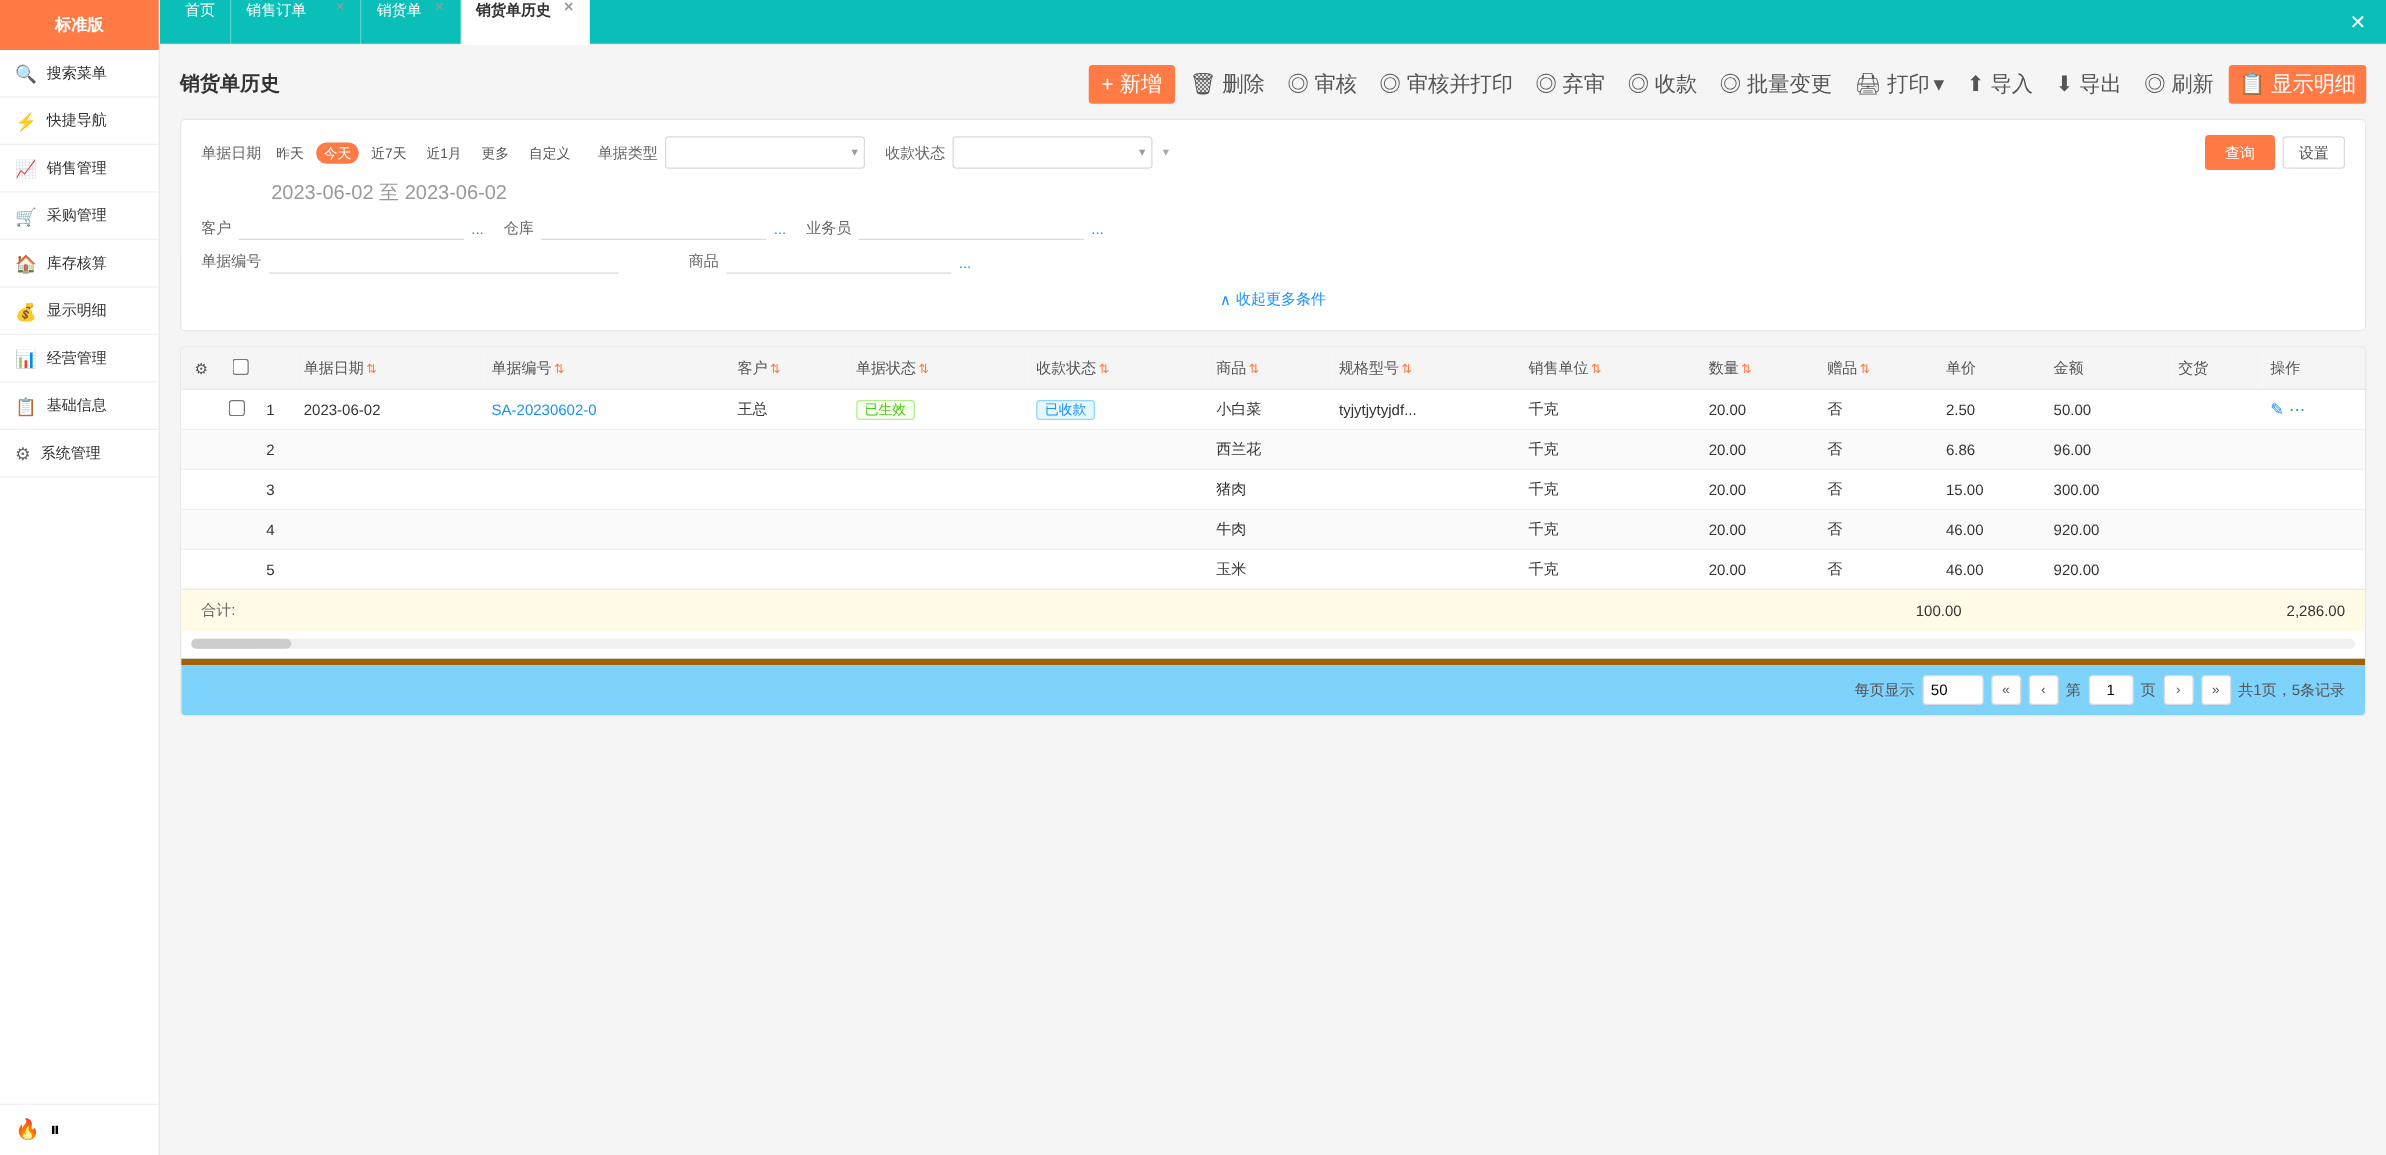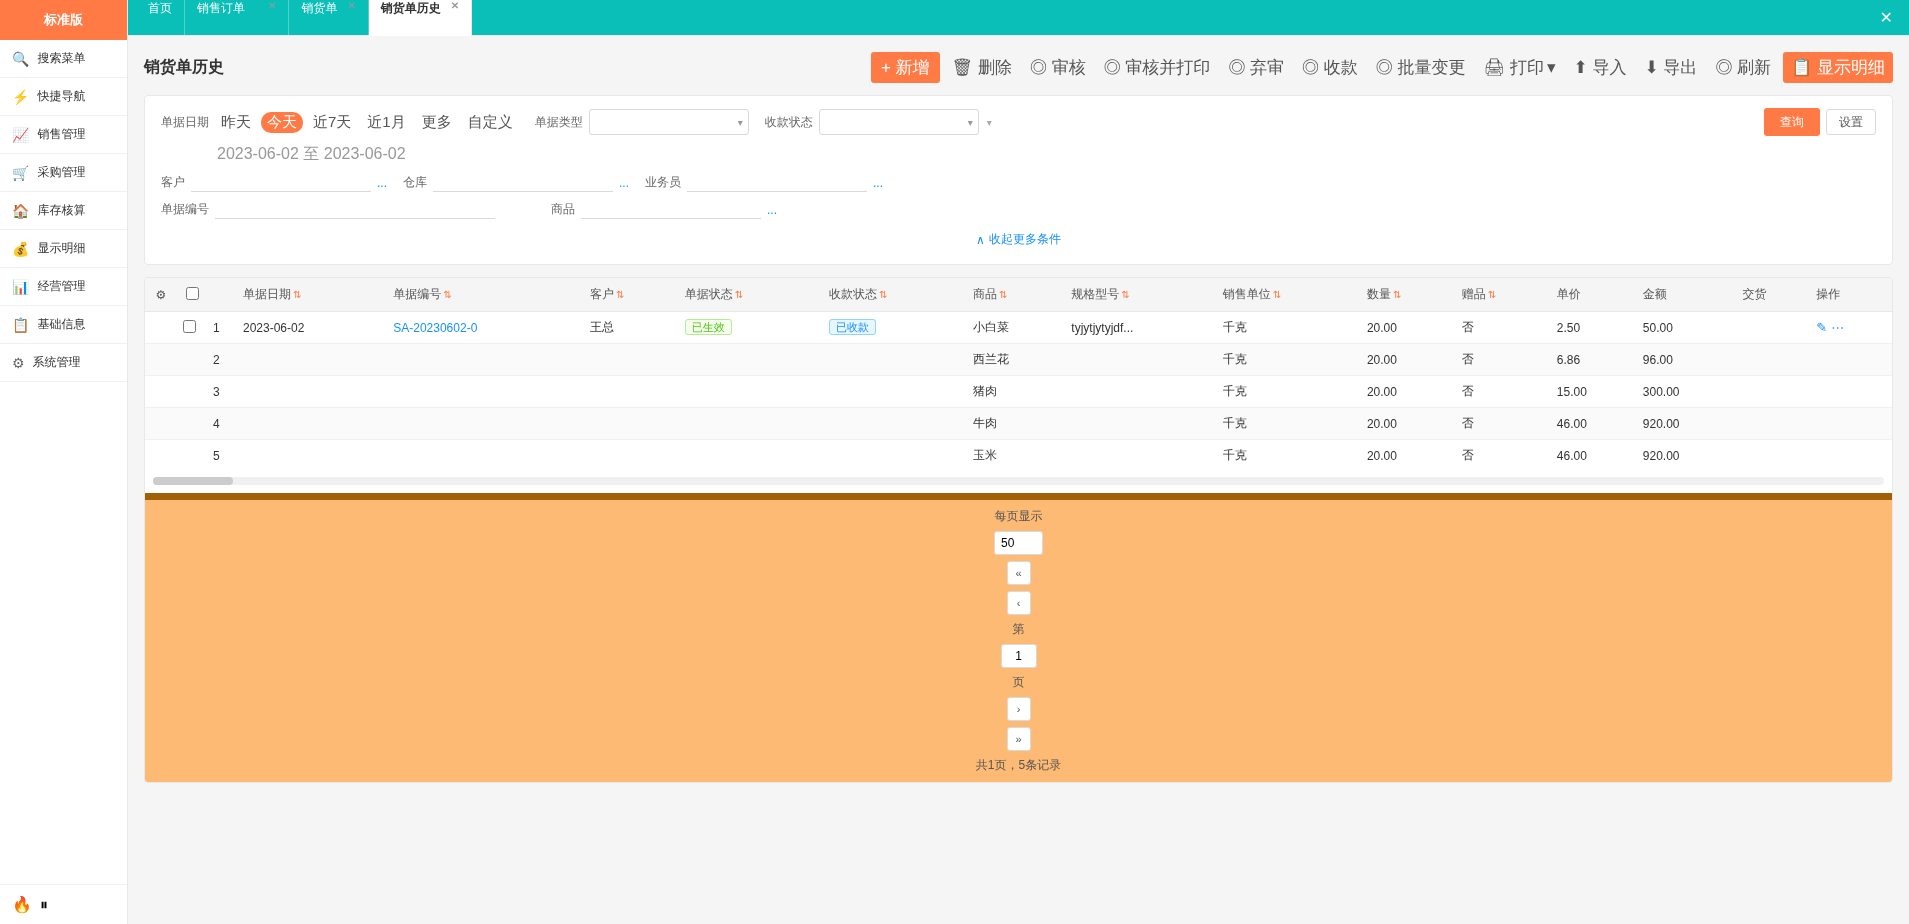--- a/index.html
+++ b/index.html
@@ -195,21 +195,21 @@
       pointer-events: none;
     }
     .date-badges {
       display: flex;
       align-items: center;
       gap: 4px;
     }
     .date-badge {
       padding: 1px 6px;
       border-radius: 2px;
-      font-size: 15px;
+      font-size: 11px;
       cursor: pointer;
       color: #555;
     }
     .date-badge.active {
       background: #ff7a45;
       color: #fff;
       border-radius: 10px;
     }
     .date-range {
       color: #999;
@@ -336,23 +336,22 @@
 
     
     .pagination {
       display: flex;
       align-items: center;
       justify-content: flex-end;
       padding: 8px 16px;
       gap: 6px;
       font-size: 12px;
       color: #555;
-      background: #fdba74;
-      border-top: 7px solid #a16207;
-      flex-direction: column;
+      background: #7dd3fc;
+      border-top: 5px solid #a16207;
     }
     .pagination-select {
       border: 1px solid #d9d9d9;
       border-radius: 3px;
       padding: 2px 20px 2px 6px;
       font-size: 12px;
       height: 24px;
       appearance: none;
       -webkit-appearance: none;
       cursor: pointer;
@@ -684,20 +683,26 @@
               <td>20.00</td>
               <td>否</td>
               <td>46.00</td>
               <td>920.00</td>
               <td></td>
               <td></td>
             </tr>
           </tbody>
       </table>
 
+      <div class="table-footer">
+        <span class="table-footer-label">合计:</span>
+        <span style="margin-right:auto;"></span>
+        <span style="margin-right:260px;">100.00</span>
+        <span>2,286.00</span>
+      </div>
 
       <div style="padding:2px 8px 4px;">
         <div class="scrollbar-track">
             <div class="scrollbar-thumb"></div>
           </div>
       </div>
 
       <div class="pagination">
         <span>每页显示</span>
         <div style="position:relative;display:inline-block;">

